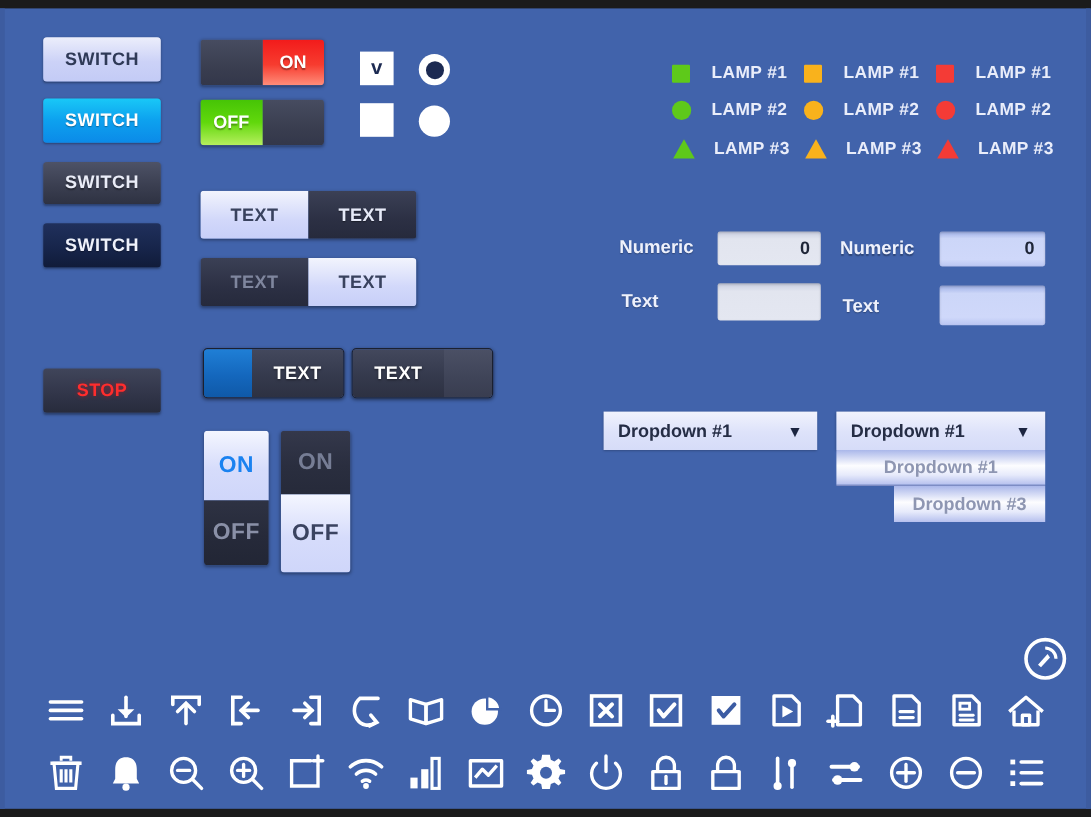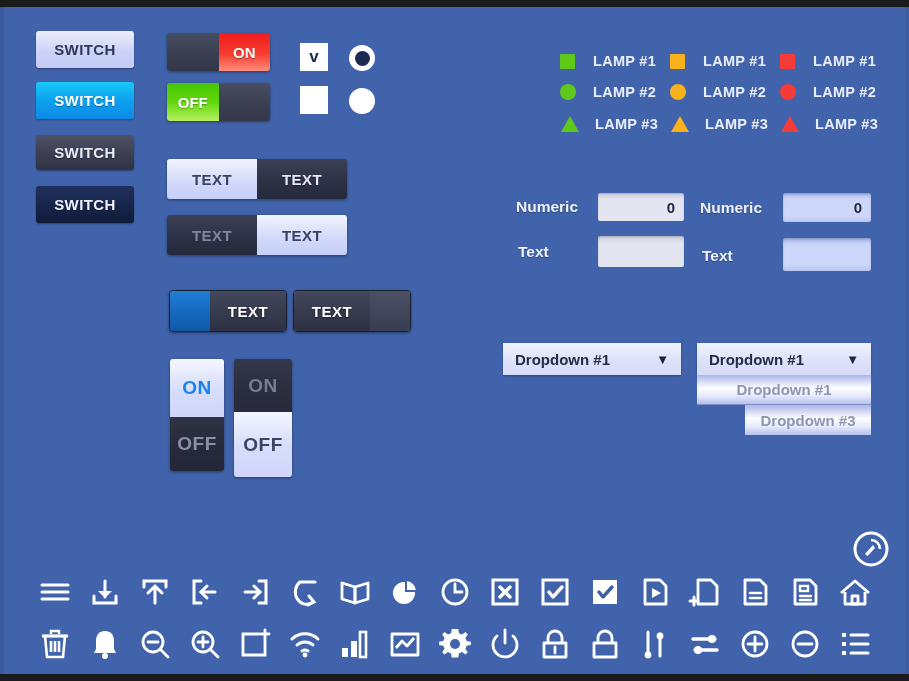--- a/index.html
+++ b/index.html
@@ -156,20 +156,21 @@
 </head>
 <body>
 
 <div id="panel">
 
   <div class="abs btn btn-light" style="left:32px;top:24px;width:98px;height:37px;">SWITCH</div>
   <div class="abs btn btn-cyan" style="left:32px;top:75px;width:98px;height:37px;">SWITCH</div>
   <div class="abs btn btn-slate" style="left:32px;top:128px;width:98px;height:35px;">SWITCH</div>
   <div class="abs btn btn-navy" style="left:32px;top:179px;width:98px;height:37px;">SWITCH</div>
 
+  <div class="abs btn btn-stop" style="left:32px;top:300px;width:98px;height:37px;">STOP</div>
 
   <div class="abs toggle2" style="left:163px;top:26px;width:103px;height:38px;">
     <div class="seg-dark" style="width:50%;"></div>
     <div class="seg-red" style="width:50%;">ON</div>
   </div>
   <div class="abs toggle2" style="left:163px;top:76px;width:103px;height:38px;">
     <div class="seg-green" style="width:50%;">OFF</div>
     <div class="seg-dark" style="width:50%;"></div>
   </div>
 

